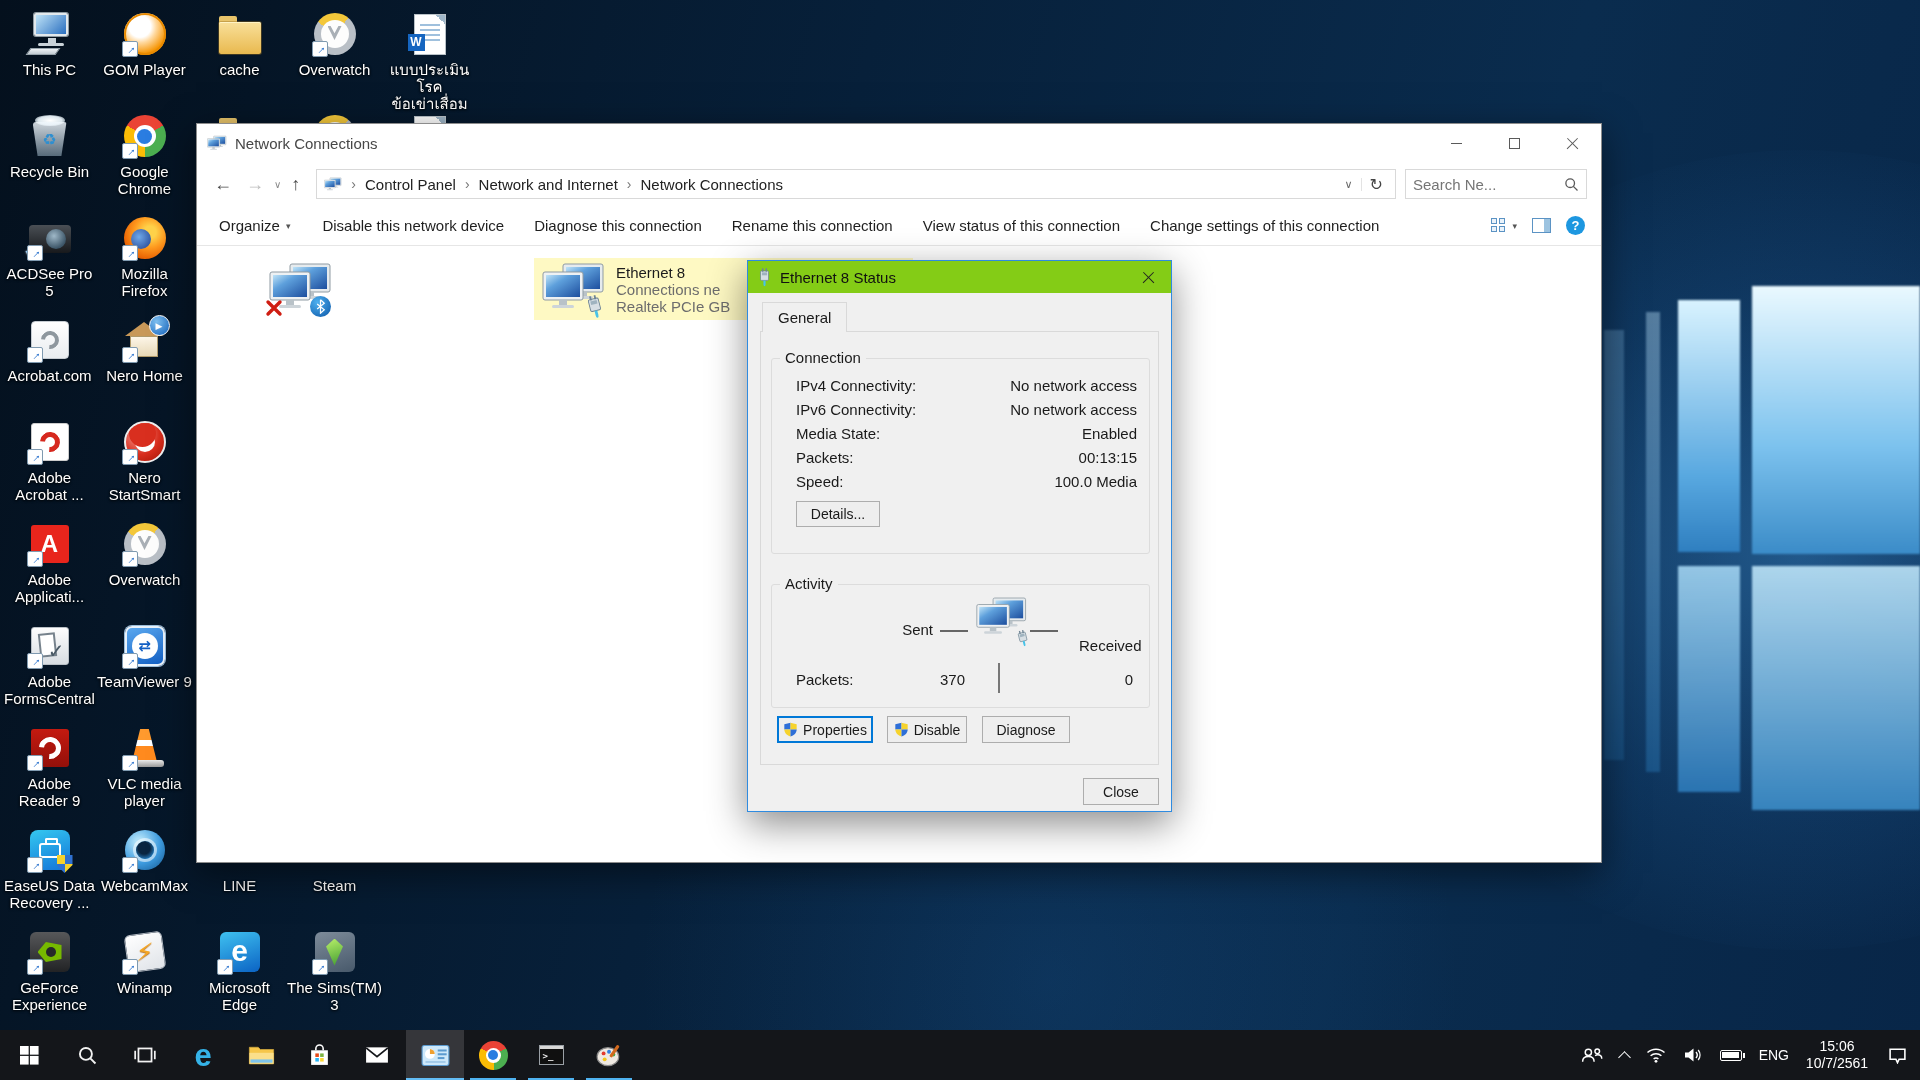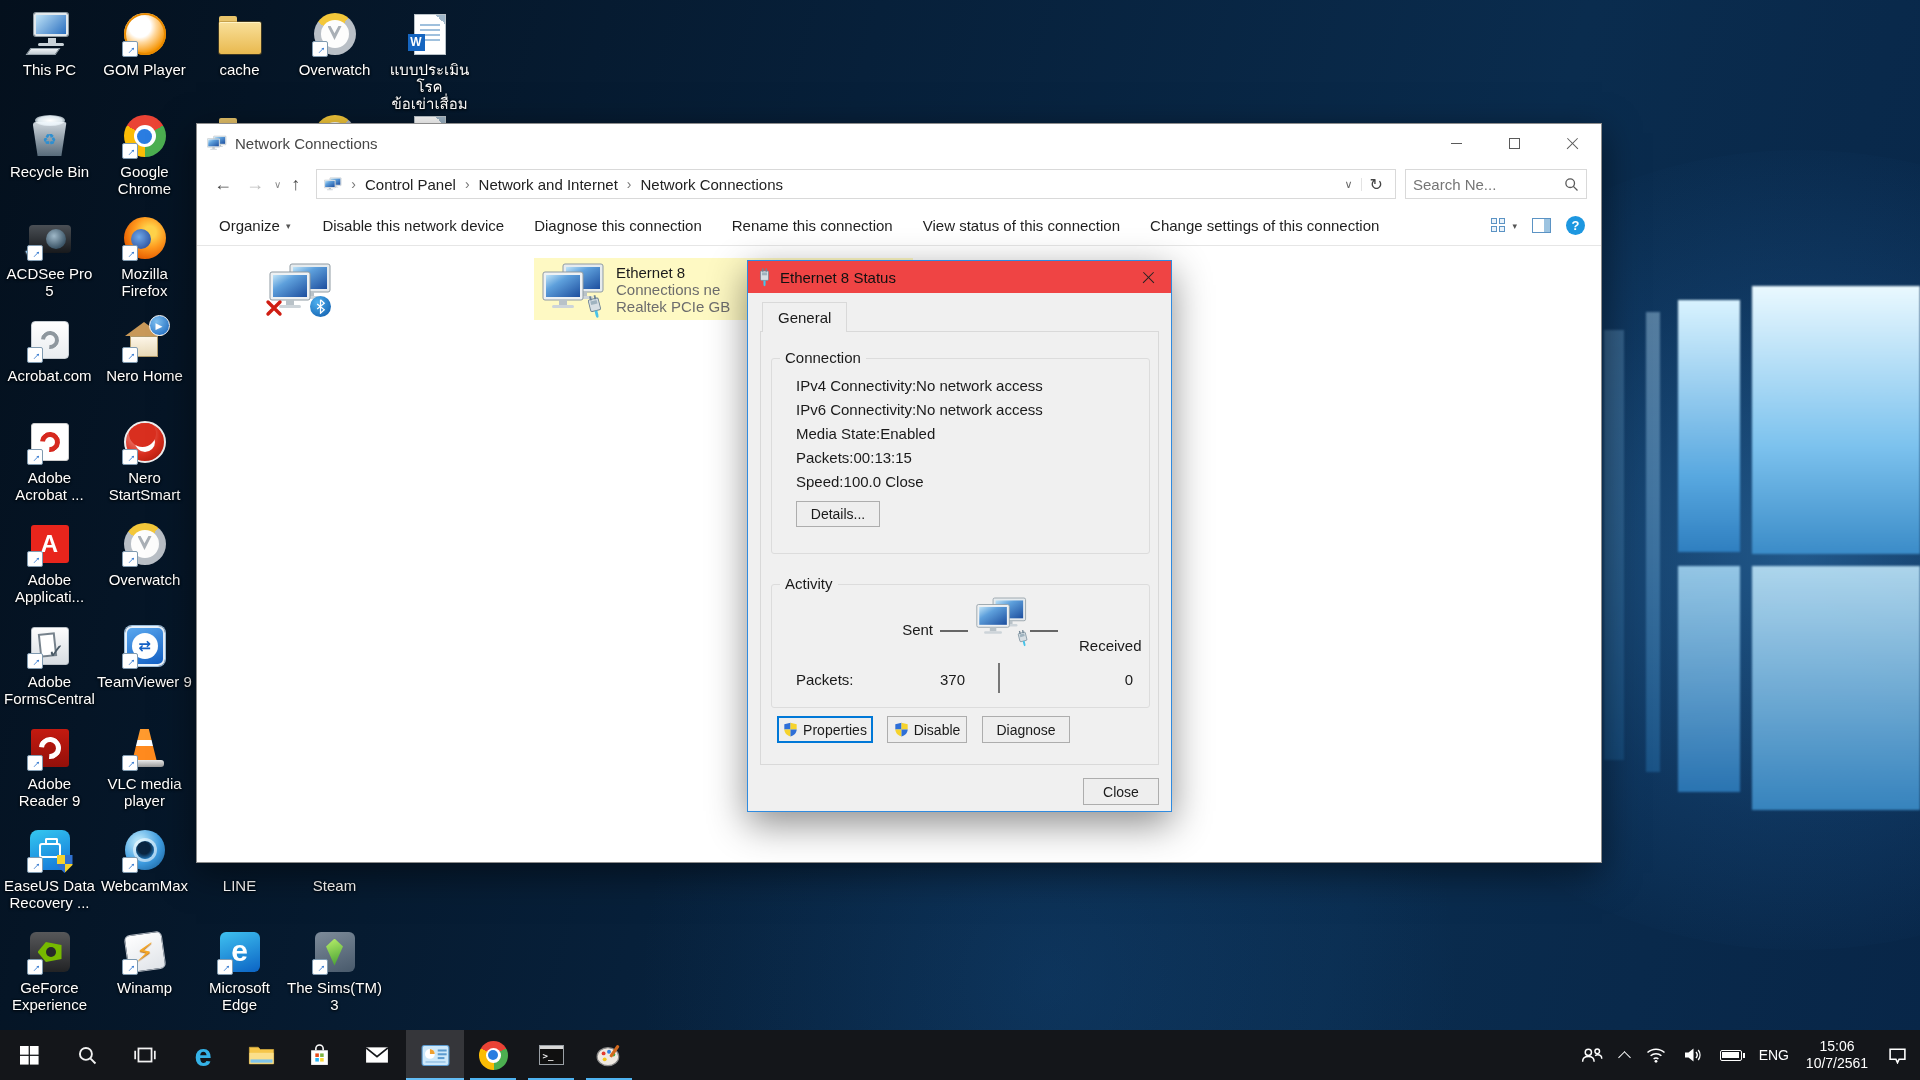--- a/index.html
+++ b/index.html
@@ -150,33 +150,33 @@
   .sdiv{width:1px;height:16px;background:#d8d8d8;margin:0 14px}
   .sb-right{margin-left:auto;display:flex;align-items:center;gap:8px;padding-right:10px}
   .sb-list{width:18px;height:16px;display:flex;flex-direction:column;justify-content:space-between;padding:1px 0}
   .sb-list i{height:3px;display:flex;gap:2px}
   .sb-list i::before{content:"";width:3px;background:#5a7288}
   .sb-list i::after{content:"";flex:1;background:#8aa4b8}
   .sb-thumb{width:26px;height:20px;border:1px solid #7fb2dd;background:#e5f3fb;display:flex;align-items:center;justify-content:center}
   .sb-thumb i{width:18px;height:12px;border:1px solid #86a8c8;background:linear-gradient(180deg,#aed6ea 55%,#8fba90 55%)}
   
   .dlg{position:absolute;left:747px;top:260px;width:425px;height:552px;background:#f0f0f0;border:1px solid #2f8be0;box-shadow:0 12px 36px rgba(0,0,0,.45);z-index:20;font-size:15px;color:#1a1a1a}
-  .dlg-title{height:32px;background:#ef4444;display:flex;align-items:center;padding-left:9px}
+  .dlg-title{height:32px;background:#84cc16;display:flex;align-items:center;padding-left:9px}
   .plug-ic{width:15px;height:19px;display:inline-flex}
   .plug-ic svg{width:15px;height:19px}
   .dlg-title-text{margin-left:8px;font-size:15px;color:#111}
   .dlg-close{margin-left:auto;width:46px;height:32px;display:flex;align-items:center;justify-content:center}
   .dlg-close .gl-x::before,.dlg-close .gl-x::after{background:#222}
   .dlg-tab{position:absolute;left:14px;top:41px;height:30px;padding:0 15px;display:flex;align-items:center;background:#f0f0f0;border:1px solid #d9d9d9;border-bottom:none;z-index:2;font-size:15px}
   .dlg-page{position:absolute;left:12px;top:70px;width:399px;height:434px;border:1px solid #d9d9d9;background:#f0f0f0}
   .grp{position:absolute;border:1px solid #dcdcdc;border-radius:3px}
   .grp-label{position:absolute;left:8px;top:-10px;background:#f0f0f0;padding:0 5px;font-size:15px}
   .grp-conn{left:10px;top:26px;width:379px;height:196px}
   .conn-rows{position:absolute;left:24px;right:12px;top:14px}
-  .crow{display:flex;height:24px;align-items:center}
+  .crow{display:flex;justify-content:space-between;height:24px;align-items:center}
   .btn{font-family:inherit;font-size:14px;color:#1a1a1a;background:#eee;border:1px solid #adadad;display:inline-flex;align-items:center;justify-content:center;gap:5px}
   .btn-details{position:absolute;left:24px;top:142px;width:84px;height:26px}
   .grp-act{left:10px;top:252px;width:379px;height:124px}
   .act-sent{position:absolute;left:80px;top:36px;width:81px;text-align:right}
   .act-recv{position:absolute;left:307px;top:52px}
   .dashL{position:absolute;left:168px;top:45px;width:28px;height:2px;background:#666}
   .dashR{position:absolute;left:258px;top:45px;width:28px;height:2px;background:#666}
   .act-icon{position:absolute;left:204px;top:12px;width:52px;height:46px}
   .act-icon svg.netmon{width:52px;height:41px}
   .act-icon .mini-plug{position:absolute;right:-2px;bottom:-4px;width:14px;height:17px;transform:rotate(-14deg)}
@@ -715,21 +715,21 @@
             <span>Enabled</span>
           </div>
 
           <div class="crow">
             <span>Packets:</span>
             <span>00:13:15</span>
           </div>
 
           <div class="crow">
             <span>Speed:</span>
-            <span>100.0 Close</span>
+            <span>100.0 Media</span>
           </div>
         </div>
       <button class="btn btn-details">Details...</button>
     </div>
     <div class="grp grp-act">
       <span class="grp-label">Activity</span>
       <span class="act-sent">Sent</span>
       <i class="dashL"></i>
       <span class="act-icon">
         <span><svg class="netmon" viewBox="0 0 64 50" width="100%" height="100%">

